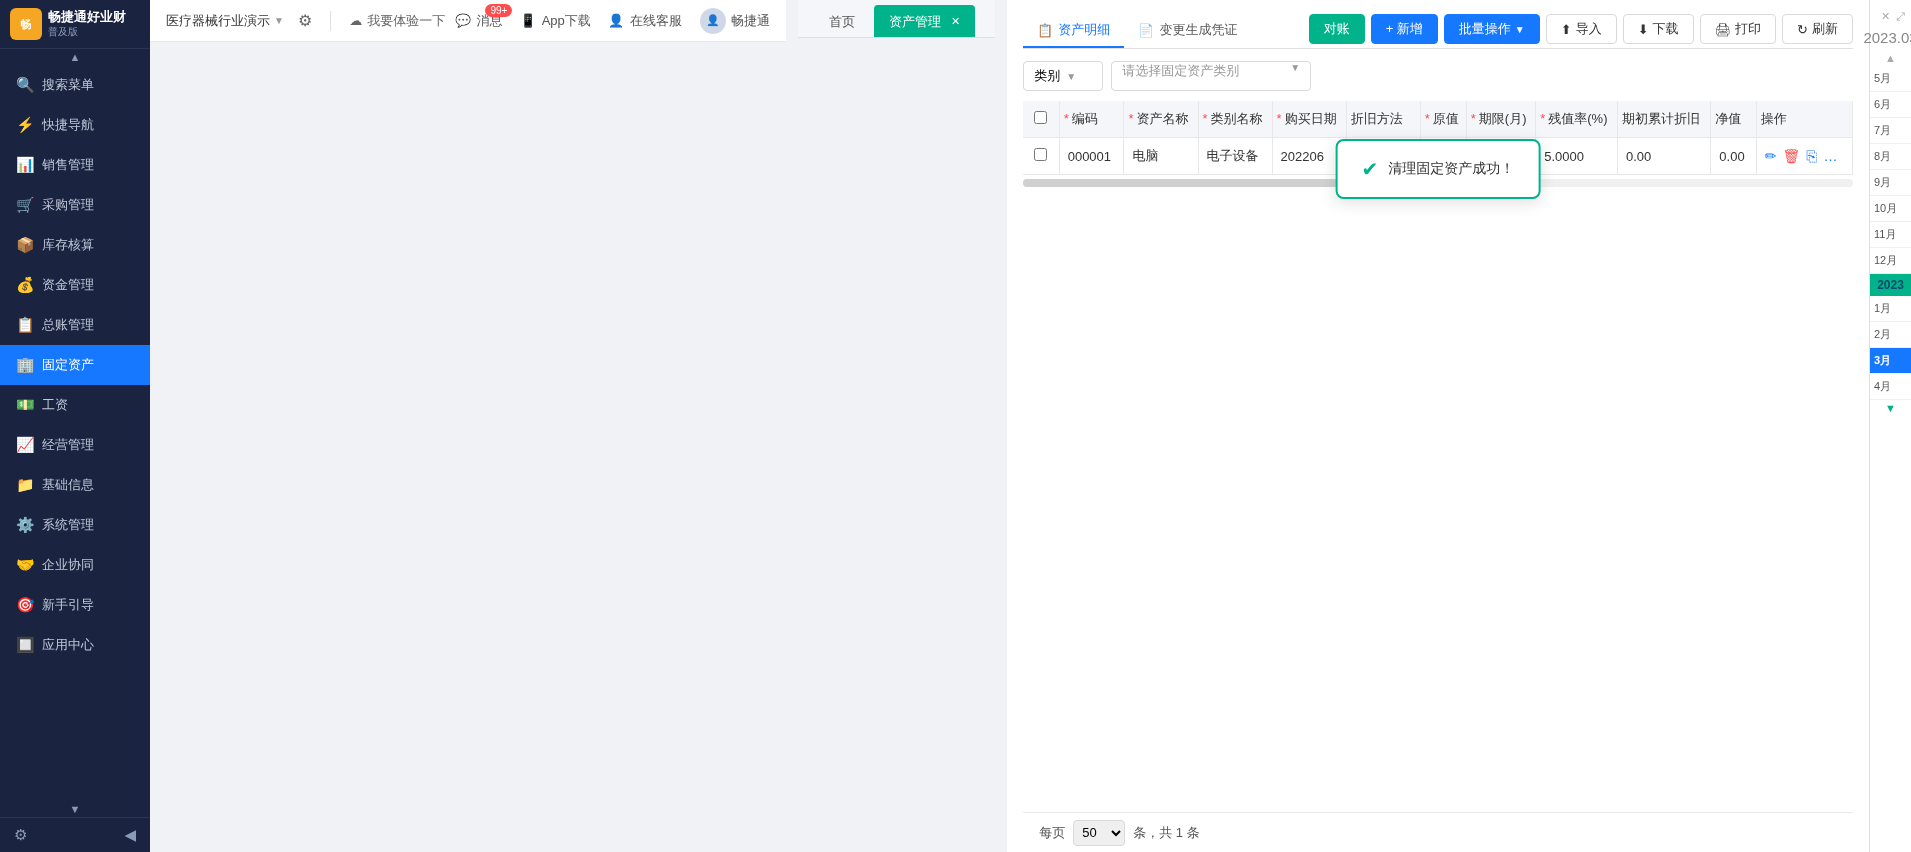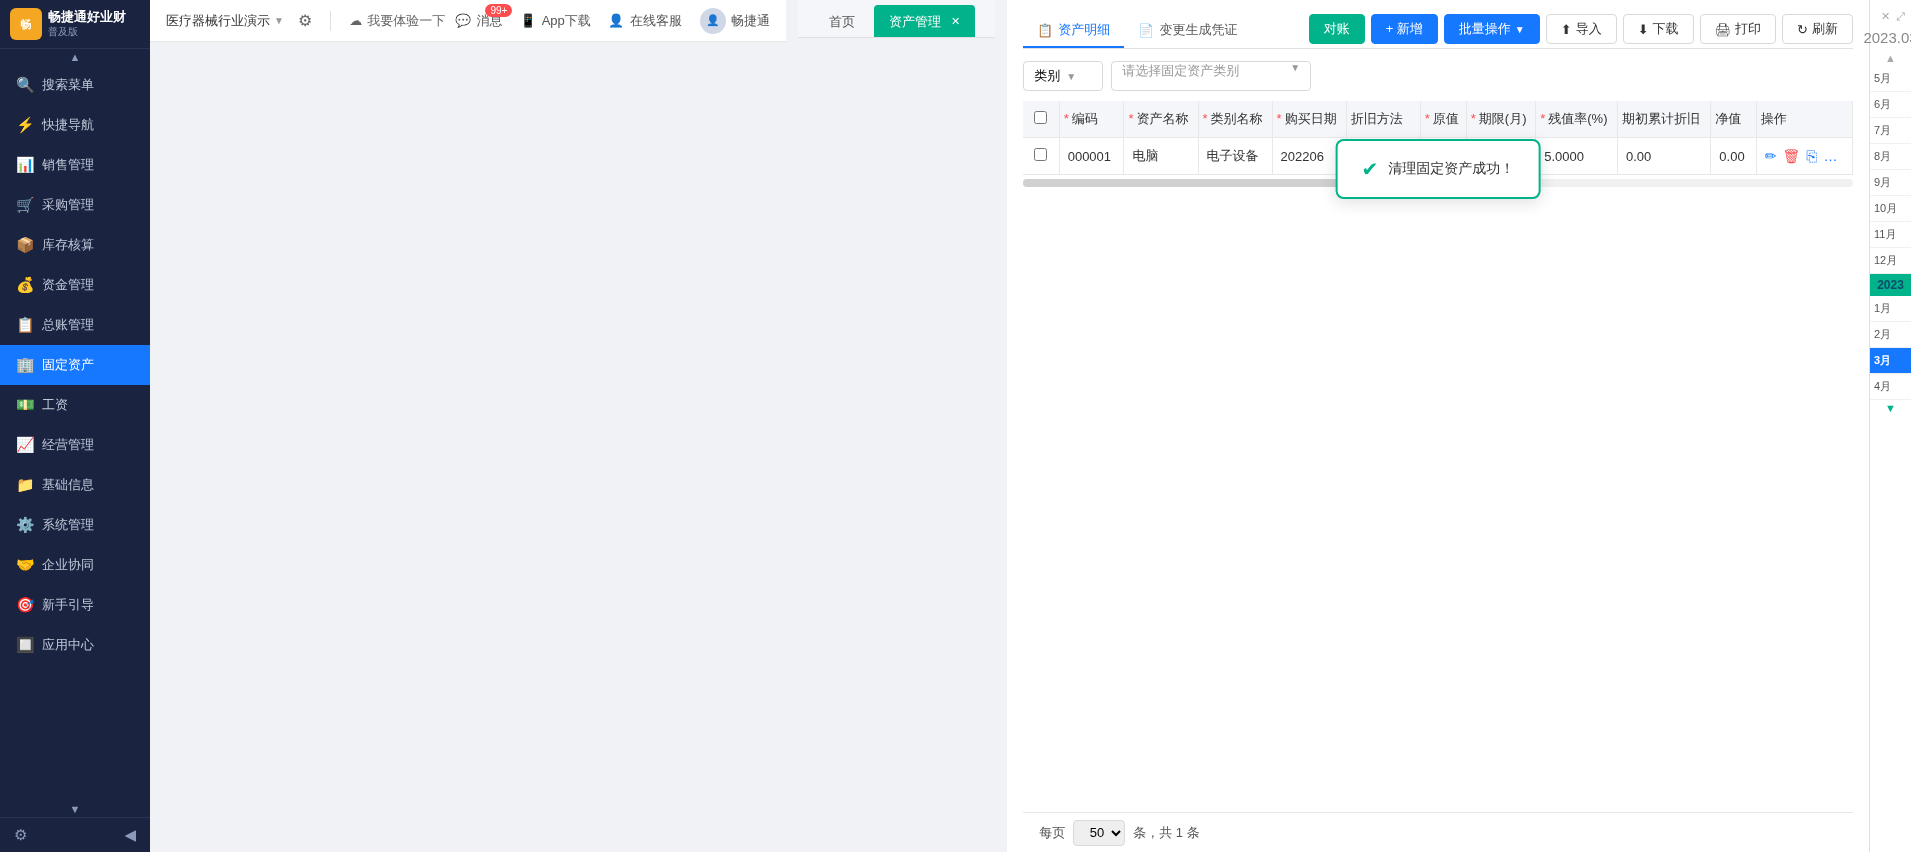--- a/index.html
+++ b/index.html
@@ -276,21 +276,20 @@
       color: #555;
       background: white;
       flex-shrink: 0;
     }
     .pagination select {
       height: 26px;
       border: 1px solid #d9d9d9;
       border-radius: 4px;
       padding: 0 4px;
       font-size: 13px;
-      text-align: right;
     }
 
     
     .right-panel {
       width: 42px;
       background: white;
       border-left: 1px solid #e0e0e0;
       display: flex;
       flex-direction: column;
       align-items: center;

